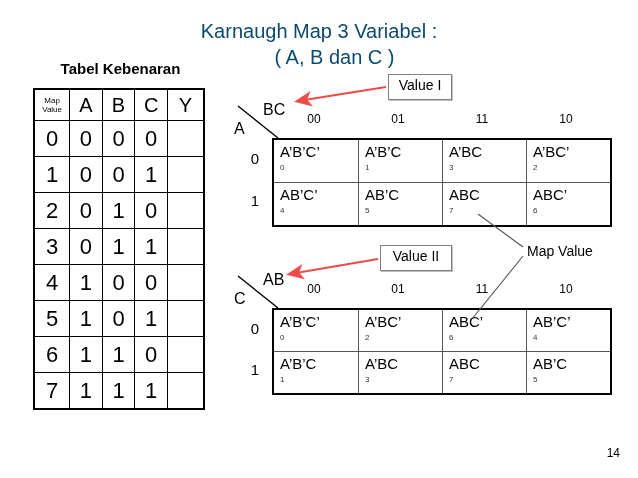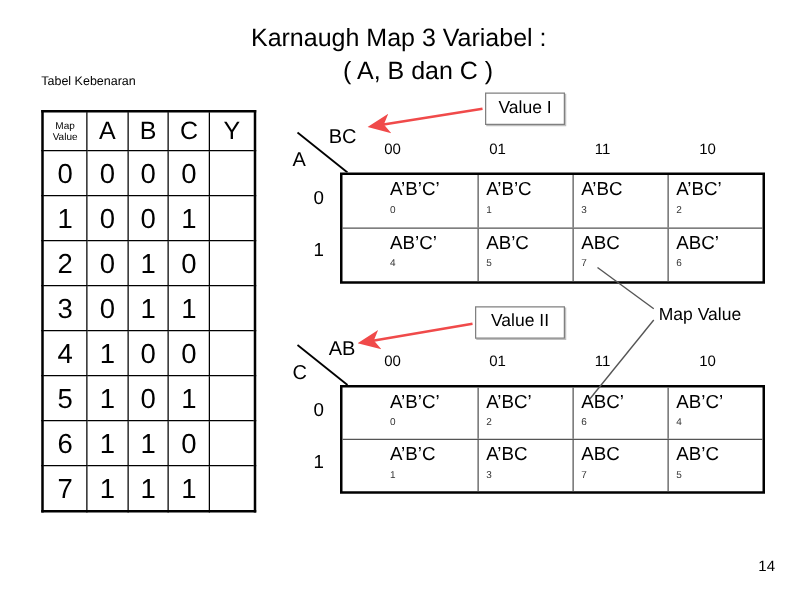--- a/index.html
+++ b/index.html
@@ -5,26 +5,26 @@
   html,body{margin:0;padding:0;}
   body{
     width:638px;height:478px;background:#ffffff;position:relative;overflow:hidden;
     font-family:"Liberation Sans","DejaVu Sans",sans-serif;color:#000;
   }
   .abs{position:absolute;}
 
   
   #title{
     left:0;top:18px;width:638px;text-align:center;
-    font-size:20px;line-height:26px;color:#000000;
+    font-size:20px;line-height:26px;color:#0c4a6e;
   }
   #title .l2{display:block;padding-left:31px;}
 
   
-  #tt-heading{left:33px;top:60px;width:175px;text-align:left;font-size:10px;}
+  #tt-heading{left:33px;top:60px;width:175px;text-align:center;font-size:15px;font-weight:bold;}
   #truth-table{
     left:33px;top:88px;width:172px;border-collapse:collapse;
     border:2px solid #000;background:#fff;
   }
   #truth-table td,#truth-table th{
     border:1px solid #000;text-align:center;vertical-align:middle;
     font-weight:normal;padding:0;
   }
   #truth-table thead th{height:30px;font-size:20px;}
   #truth-table thead th.mv{font-size:8px;line-height:9px;}
@@ -39,21 +39,21 @@
   .kmap .corner .slash{
     position:absolute;left:0;top:0;width:46px;height:36px;
   }
   .kmap .rowvar{position:absolute;left:-2px;top:16px;font-size:16px;}
   .kmap .colvar{position:absolute;left:27px;top:-3px;font-size:16px;}
   .kmap .colhdrs{position:absolute;display:flex;}
   .kmap .colhdrs span{text-align:center;font-size:12px;}
   .kmap .rowhdrs{position:absolute;}
   .kmap .rowhdrs span{display:block;text-align:center;font-size:15px;}
   .kmap .grid{position:absolute;border:2px solid #000;background:#fff;display:flex;flex-direction:column;}
-  .kmap .krow{display:flex;padding-left:32px;}
+  .kmap .krow{display:flex;}
   .kmap .krow + .krow{border-top:1px solid #555;}
   .kmap .cell{position:relative;box-sizing:border-box;}
   .kmap .cell + .cell{border-left:1px solid #555;}
   .kmap .term{position:absolute;left:6px;top:3px;font-size:15px;white-space:nowrap;}
   .kmap .idx{position:absolute;left:6px;top:23px;font-size:8px;color:#333;}
 
   
   .callout{
     position:absolute;border:1px solid #808080;background:#fff;
     font-size:14px;text-align:center;line-height:20px;

